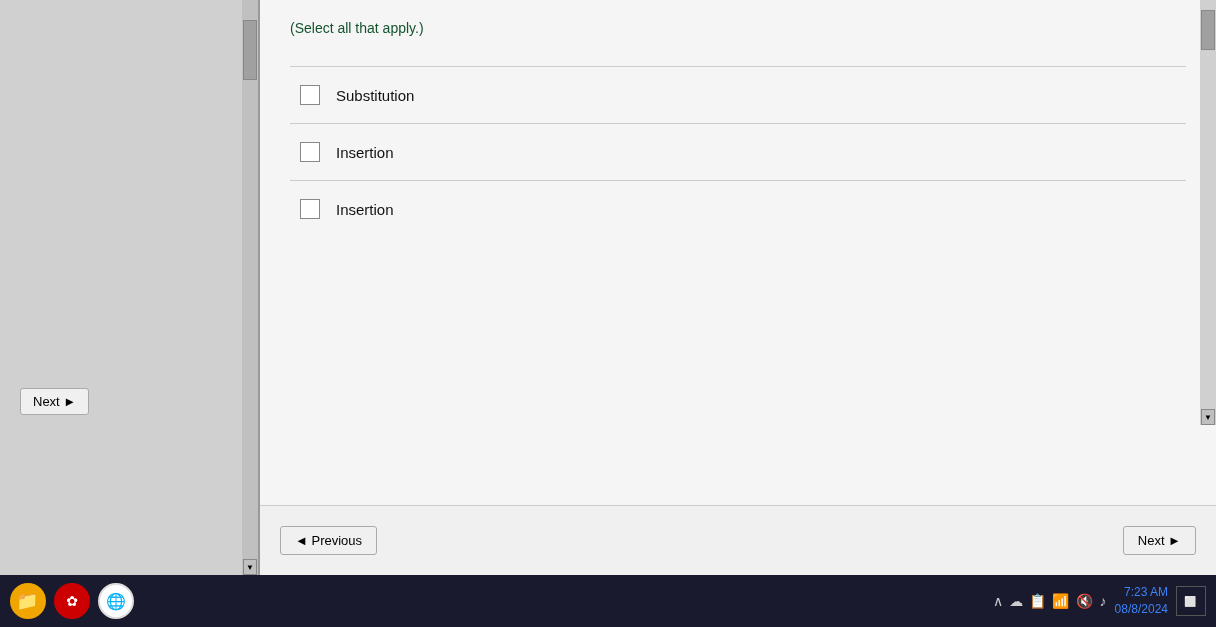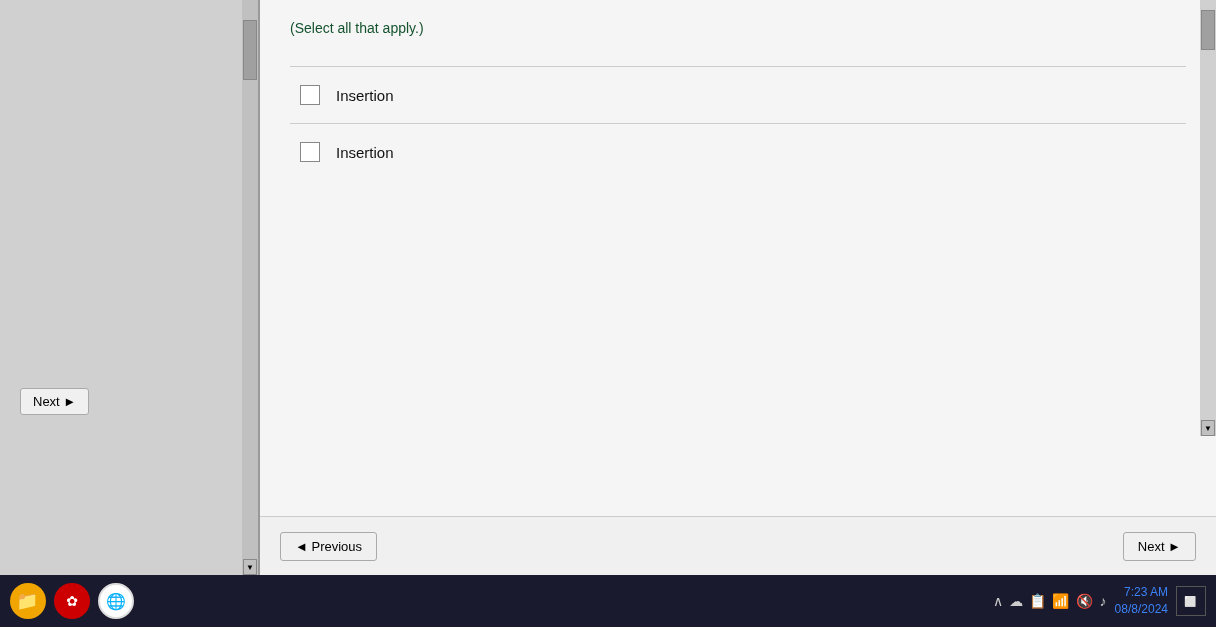--- a/index.html
+++ b/index.html
@@ -176,21 +176,21 @@
       flex-shrink: 0;
     }
 
     .answer-label {
       font-size: 15px;
       color: #111;
     }
 
     
     .footer-nav {
-      height: 59px;
+      height: 70px;
       background: #f0f0f0;
       border-top: 1px solid #ccc;
       display: flex;
       align-items: center;
       justify-content: space-between;
       padding: 0 20px;
     }
 
     .nav-button {
       padding: 6px 14px;
@@ -292,20 +292,24 @@
       </div>
       <button class="next-button-left">Next ►</button>
     </div>
   </div>
 
   <div class="main-panel">
     <div class="content-area">
 
       <p class="question-subtitle">(Select all that apply.)</p>
 
+      <div class="answer-option">
+        <div class="answer-checkbox"></div>
+        <span class="answer-label">Substitution</span>
+      </div>
 
       <div class="answer-option">
         <div class="answer-checkbox"></div>
         <span class="answer-label">Insertion</span>
       </div>
 
       <div class="answer-option">
         <div class="answer-checkbox"></div>
         <span class="answer-label">Insertion</span>
       </div>

